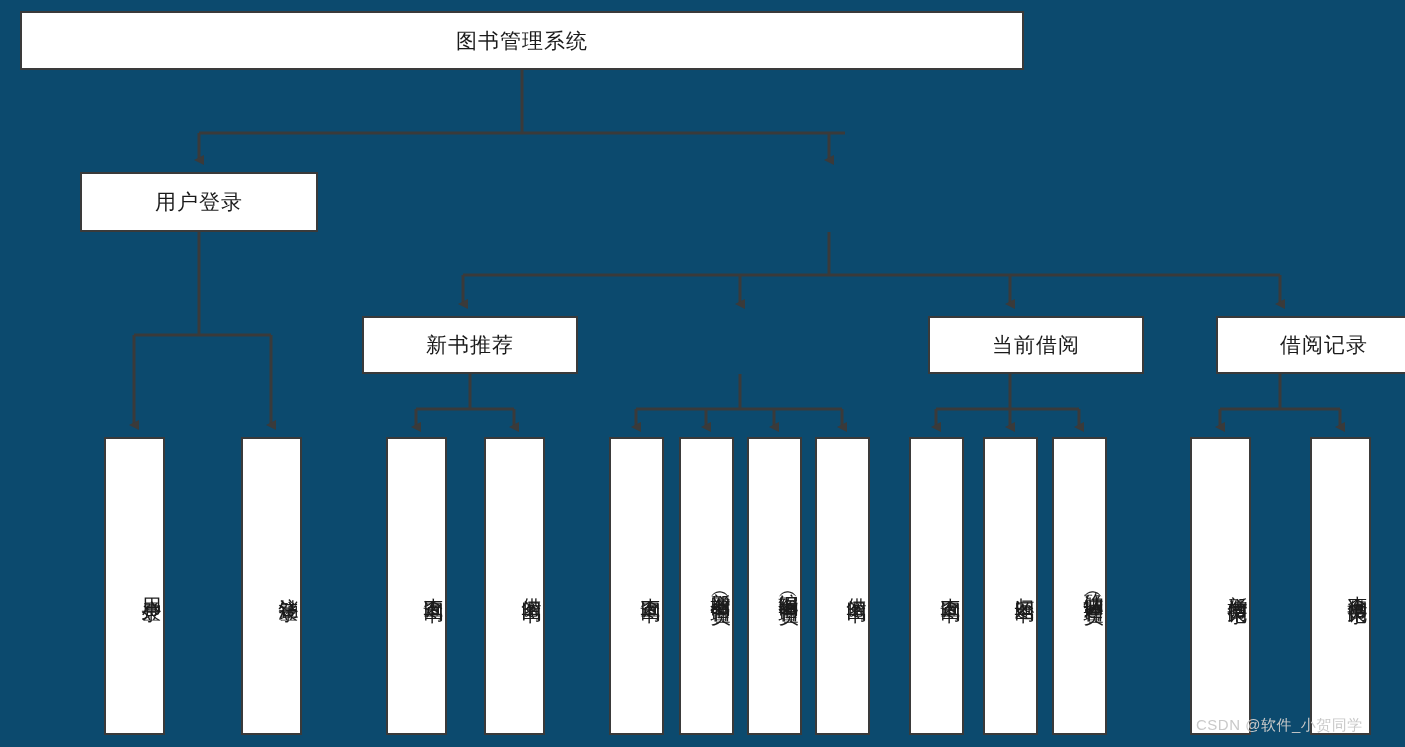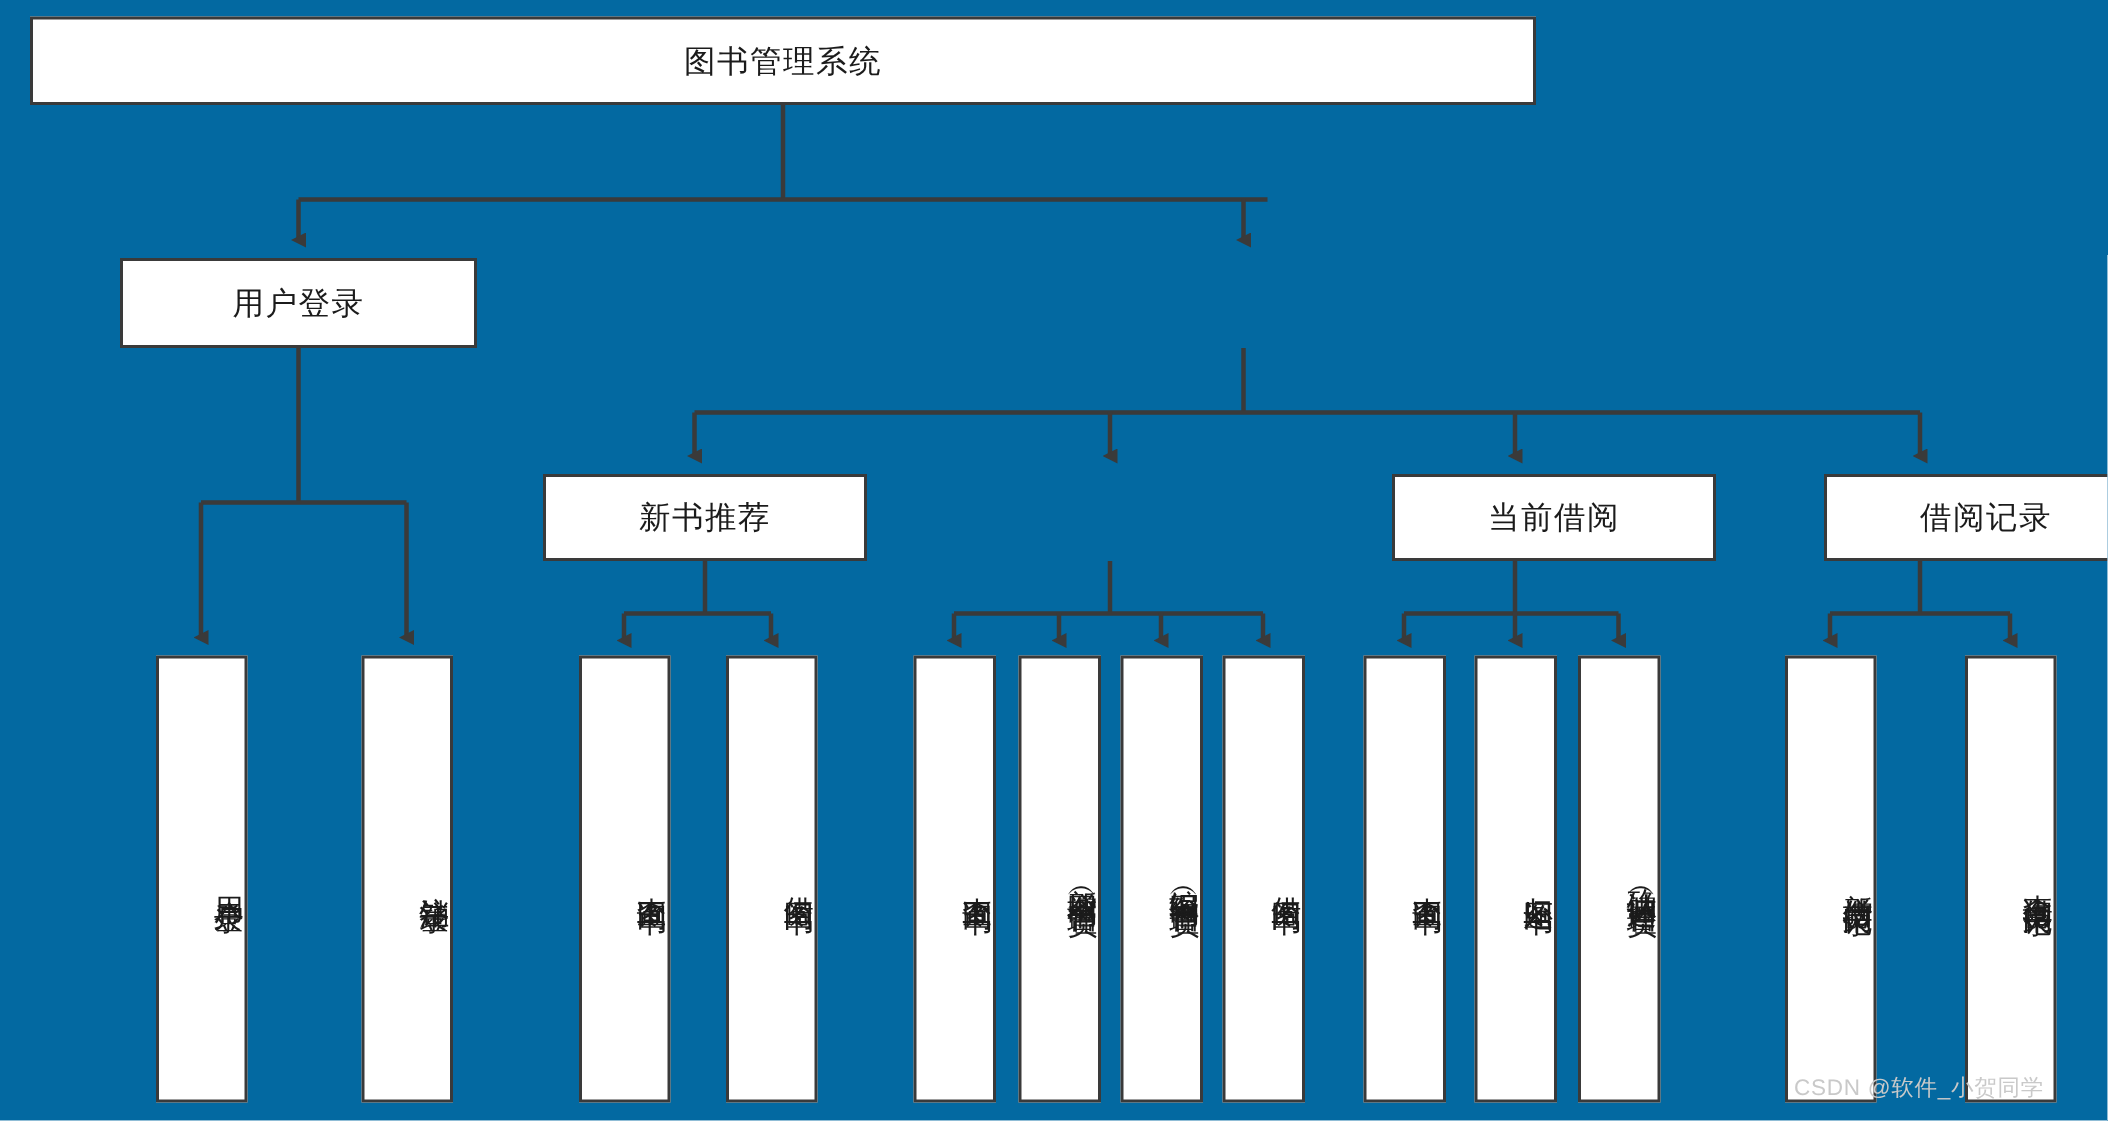--- a/index.html
+++ b/index.html
@@ -7,21 +7,21 @@
     padding: 0;
     background: #ffffff;
   }
   body {
     font-family: "Liberation Sans", "DejaVu Sans", sans-serif;
   }
   #canvas {
     position: relative;
     width: 1405px;
     height: 747px;
-    background: #0369a1;
+    background: #0c4a6e;
     overflow: hidden;
   }
   svg#wires {
     position: absolute;
     left: 0;
     top: 0;
     width: 1405px;
     height: 747px;
     pointer-events: none;
   }

